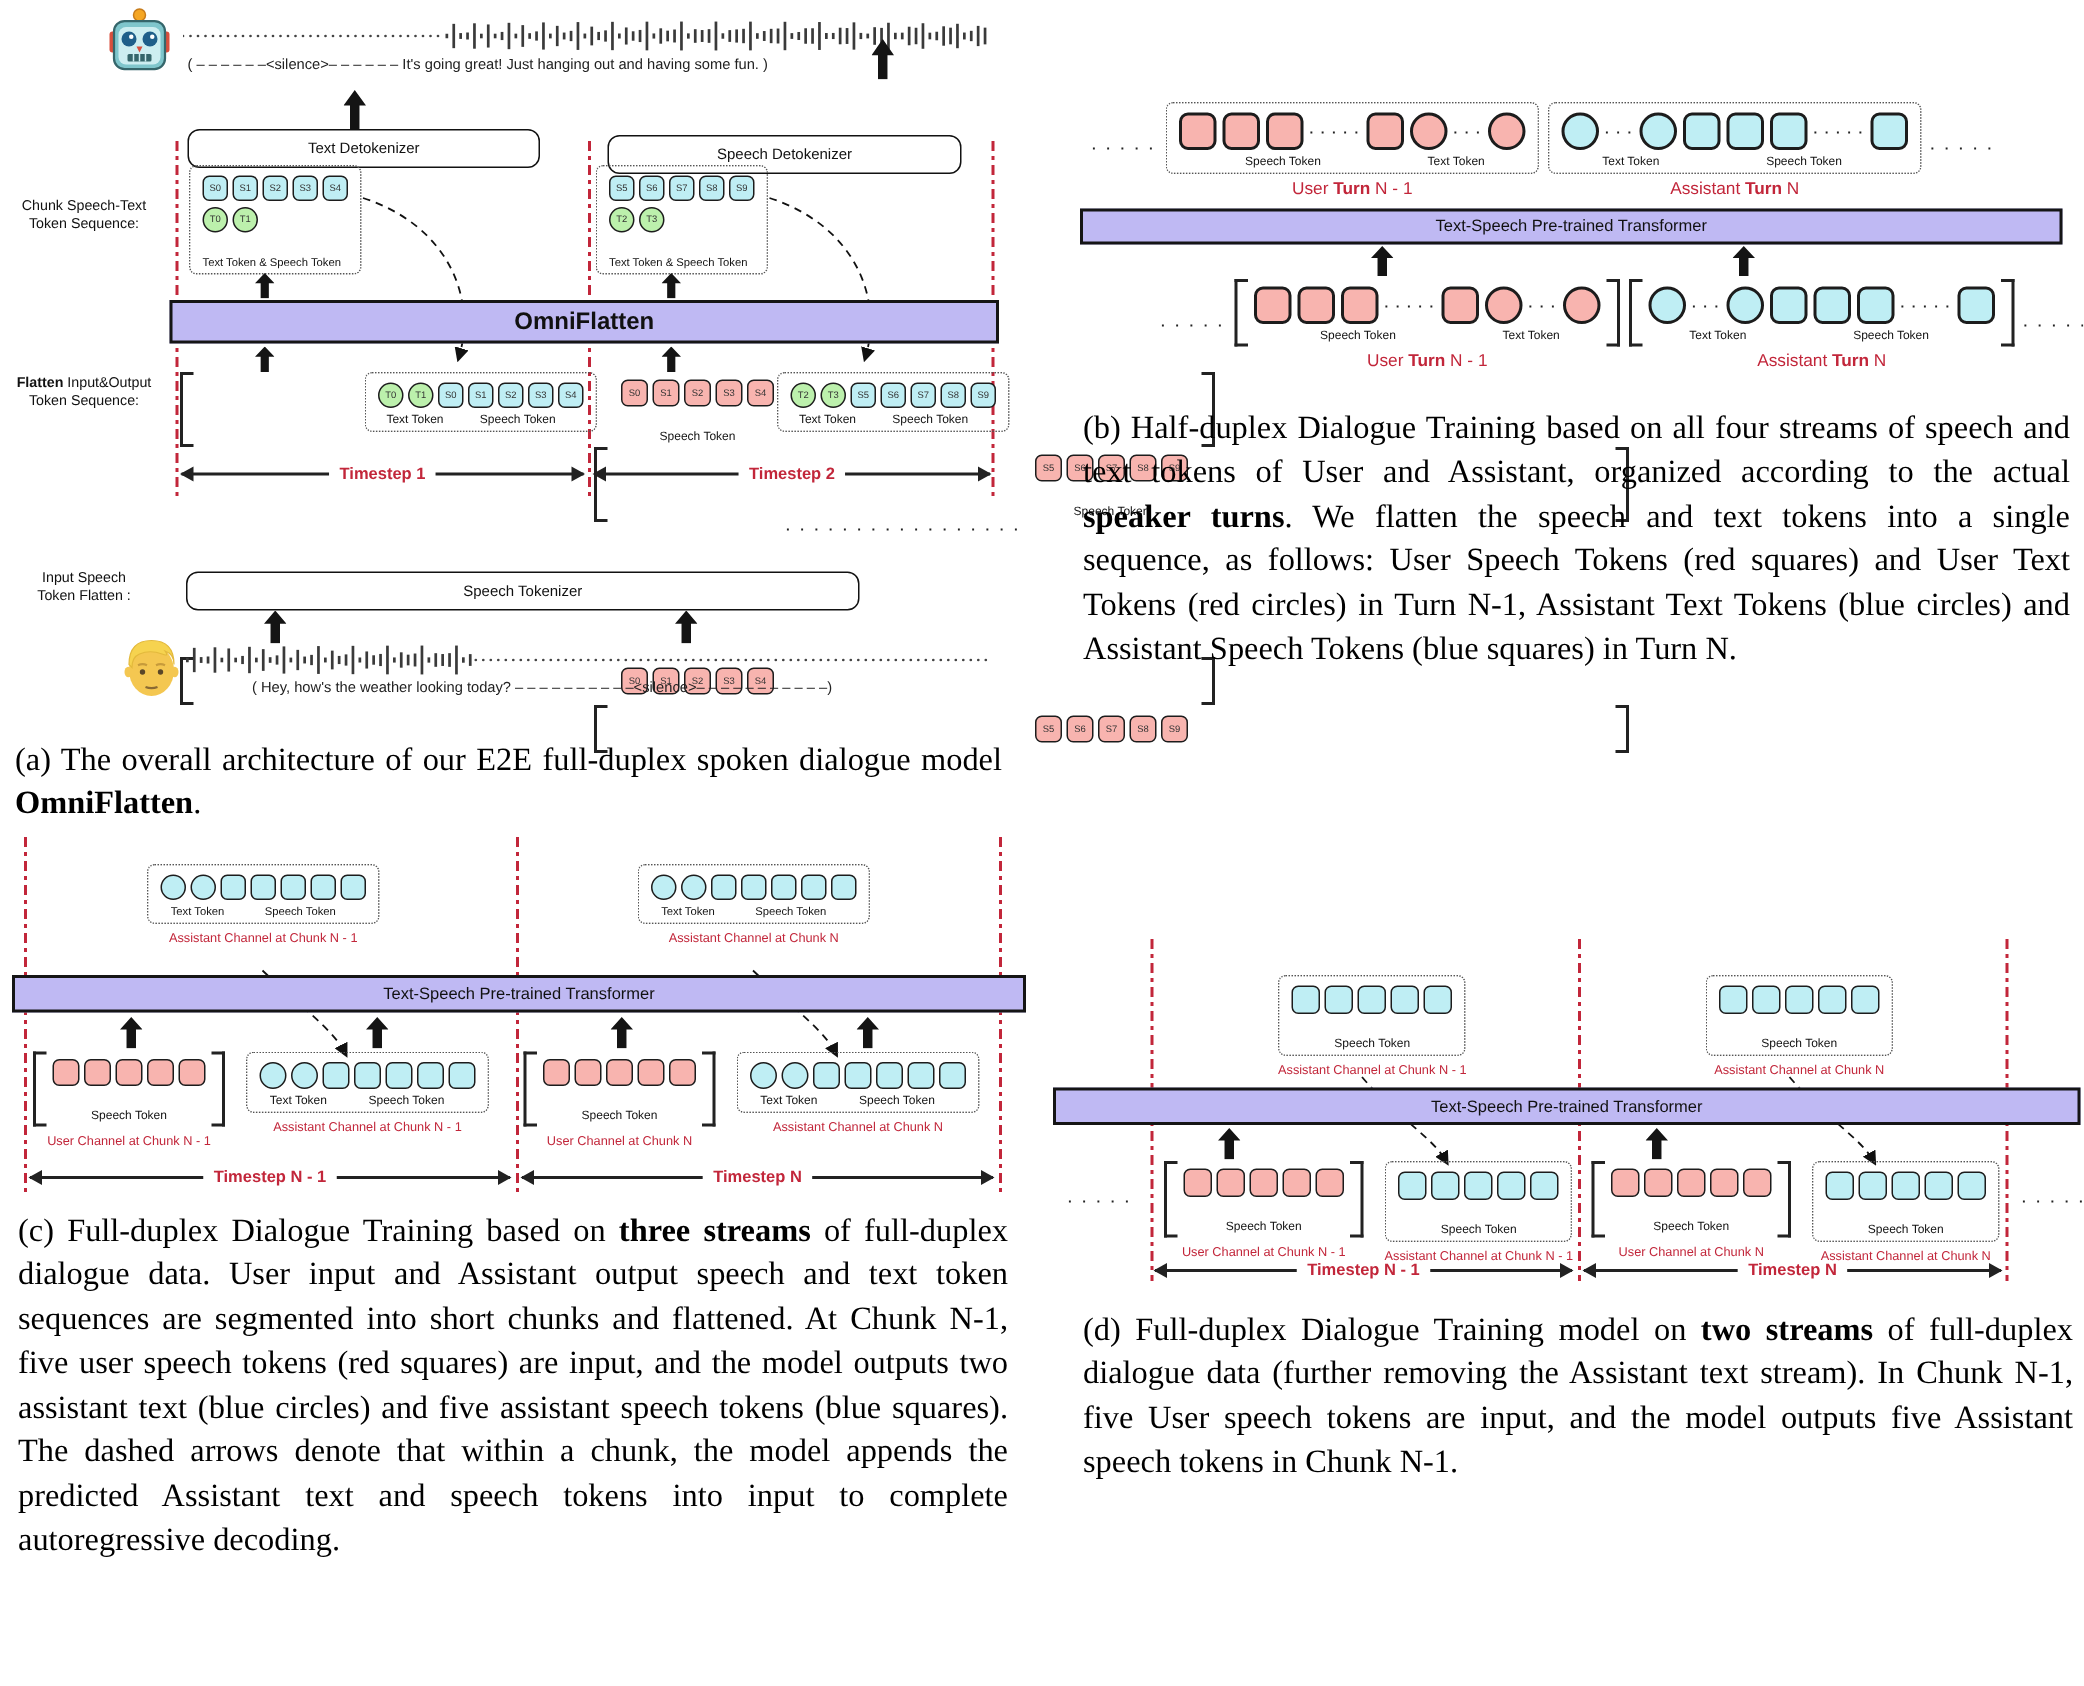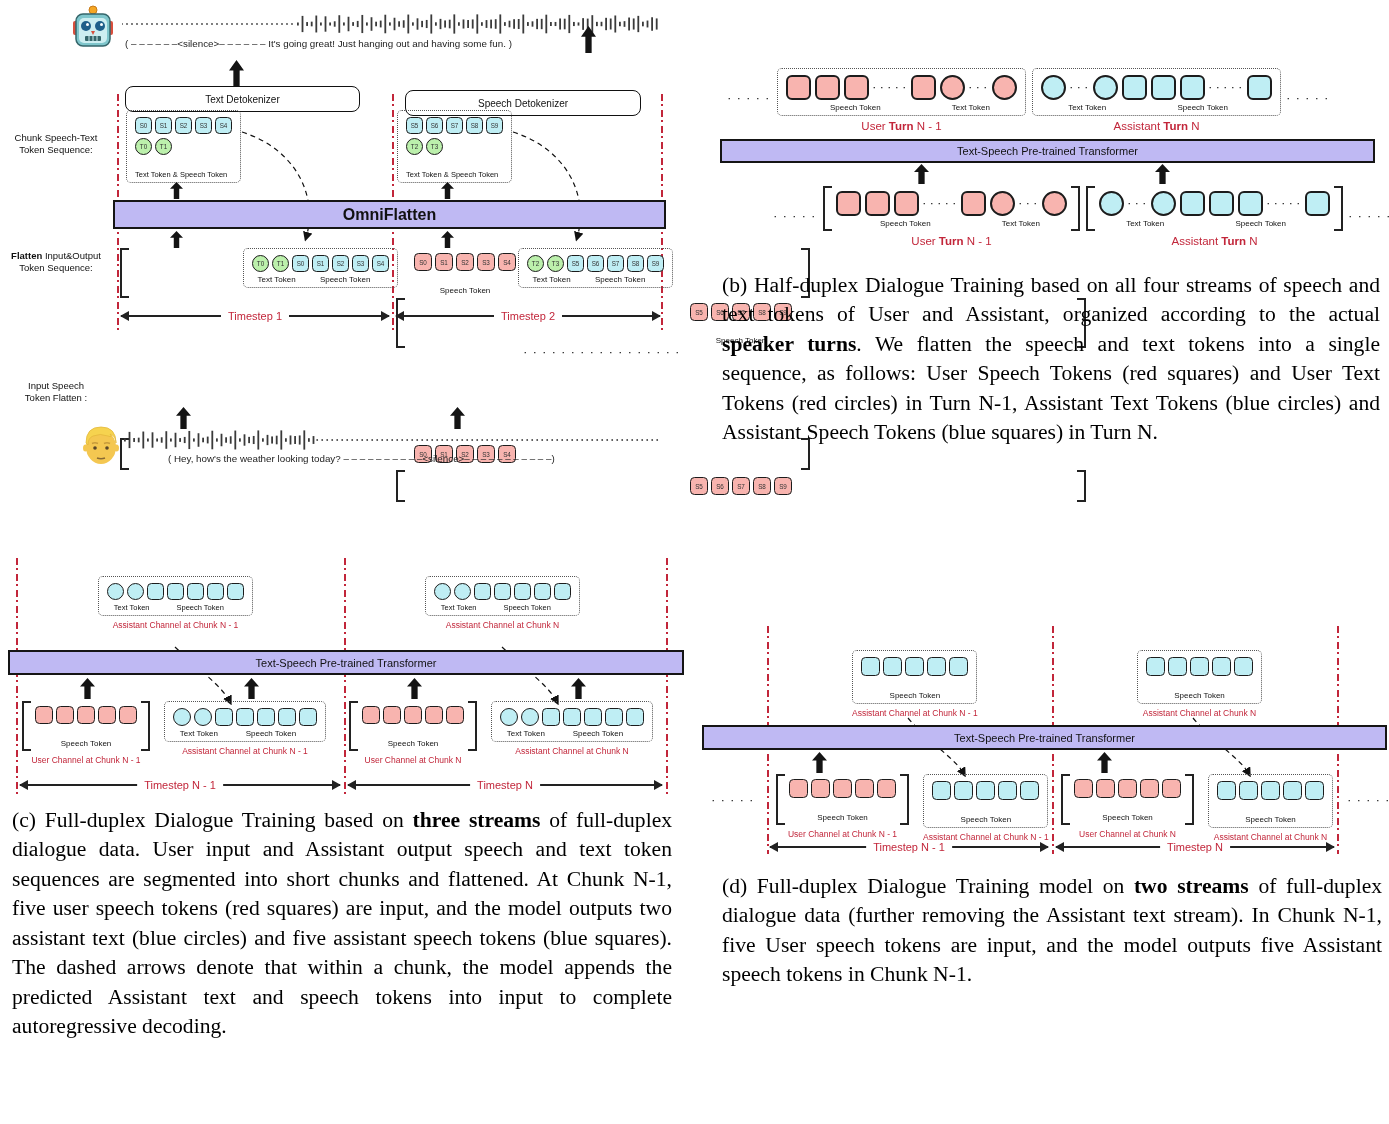--- a/index.html
+++ b/index.html
@@ -41,21 +41,21 @@
   .turnlab{color:#c2263a;font-size:11.5px;white-space:nowrap;margin-top:4px;text-align:center;}
 
   
   .arrup{background:#141414;clip-path:polygon(50% 0,100% 40%,71% 40%,71% 100%,29% 100%,29% 40%,0 40%);}
   .darrow{position:absolute;height:2px;background:#222;}
   .darrow::before,.darrow::after{content:"";position:absolute;top:50%;transform:translateY(-50%);width:0;height:0;
      border-top:5px solid transparent;border-bottom:5px solid transparent;}
   .darrow::before{left:-1px;border-right:9px solid #222;}
   .darrow::after{right:-1px;border-left:9px solid #222;}
   .darrow>span{position:absolute;left:50%;top:50%;transform:translate(-50%,-50%);background:#fff;
-     padding:0 7px;color:#c2263a;font-weight:normal;font-size:11px;white-space:nowrap;}
+     padding:0 7px;color:#c2263a;font-weight:bold;font-size:11px;white-space:nowrap;}
 
   
   .vline{position:absolute;width:2.2px;
      background:repeating-linear-gradient(to bottom,#c2263a 0 7px,transparent 7px 10px,#c2263a 10px 12.5px,transparent 12.5px 16px);}
 
   .utter{font-size:9.8px;color:#222;white-space:nowrap;}
   .sidelabel{width:112px;text-align:center;font-size:9.5px;line-height:1.25;color:#111;}
   .caption{font-family:"Liberation Serif",serif;font-size:21.6px;line-height:1.365;color:#000;text-align:justify;}
   .overlay{position:absolute;left:0;top:0;pointer-events:none;}
   .dotsline{font-weight:bold;font-size:9px;letter-spacing:2px;color:#222;white-space:nowrap;}
@@ -350,20 +350,23 @@
       <div class="tstrip s18">
           <span class="tok sq pink">S5</span>
           <span class="tok sq pink">S6</span>
           <span class="tok sq pink">S7</span>
           <span class="tok sq pink">S8</span>
           <span class="tok sq pink">S9</span>
         </div>
     </div>
     <div class="abs dotsline" style="left:524px;top:348px;">· · · · · · · · · · · · · · · · ·</div>
 
+    <div class="abs rbox" style="left:124px;top:381px;width:447px;height:24px;">
+      <span>Speech Tokenizer</span>
+    </div>
 
     <div class="abs arrup" style="left:176px;top:407px;width:15px;height:22px;"></div>
     <div class="abs arrup" style="left:450px;top:407px;width:15px;height:22px;"></div>
 
     <svg class="abs" style="left:80px;top:423px;" width="42" height="44" viewBox="0 0 42 44">
       <ellipse cx="21" cy="24" rx="15" ry="17" fill="#f4c751"></ellipse>
       <path d="M6 20 Q6 4 21 4 Q36 4 36 20 Q36 13 30 11 Q33 15 28 13 Q20 10 13 13 Q8 15 8 22 Z" fill="#f6d34f" stroke="#e3b93c" stroke-width="0.8"></path>
       <ellipse cx="5.5" cy="25" rx="2.5" ry="3.5" fill="#f4c751"></ellipse>
       <ellipse cx="36.5" cy="25" rx="2.5" ry="3.5" fill="#f4c751"></ellipse>
       <circle cx="15" cy="25" r="1.8" fill="#5a4628"></circle>
@@ -482,20 +485,21 @@
           <circle cx="508.1999999999998" cy="13" r="0.9" fill="#444"></circle>
           <circle cx="513.1999999999998" cy="13" r="0.9" fill="#444"></circle>
           <circle cx="518.1999999999998" cy="13" r="0.9" fill="#444"></circle>
           <circle cx="523.1999999999998" cy="13" r="0.9" fill="#444"></circle>
           <circle cx="528.1999999999998" cy="13" r="0.9" fill="#444"></circle>
           <circle cx="533.1999999999998" cy="13" r="0.9" fill="#444"></circle>
         </svg></div>
     <div class="abs utter" style="left:124px;top:453px;margin-left:44px;">( Hey,  how's the weather looking today?  – – – – – – – – – –&lt;silence&gt;– – – – – – – – – – –)</div>
   </div>
 
+  <div class="abs caption" style="left:10px;top:492px;width:658px;"><span>(a) The overall architecture of our E2E full-duplex spoken dialogue model </span><b>OmniFlatten</b><span>.</span></div>
 
   <div class="abs" style="left:718px;top:58px;width:671px;height:212px;">
 
     <div class="abs row" style="left:10px;top:10px;gap:6px;">
       <div class="dotsline" style="margin-top:26px;">· · · · ·</div>
       <div class="col">
         <div class="dbox col" style="align-items:stretch;">
           <div class="tstrip s25" style="gap:4px;">
               <span class="tok sq pink"></span>
               <span class="tok sq pink"></span>

